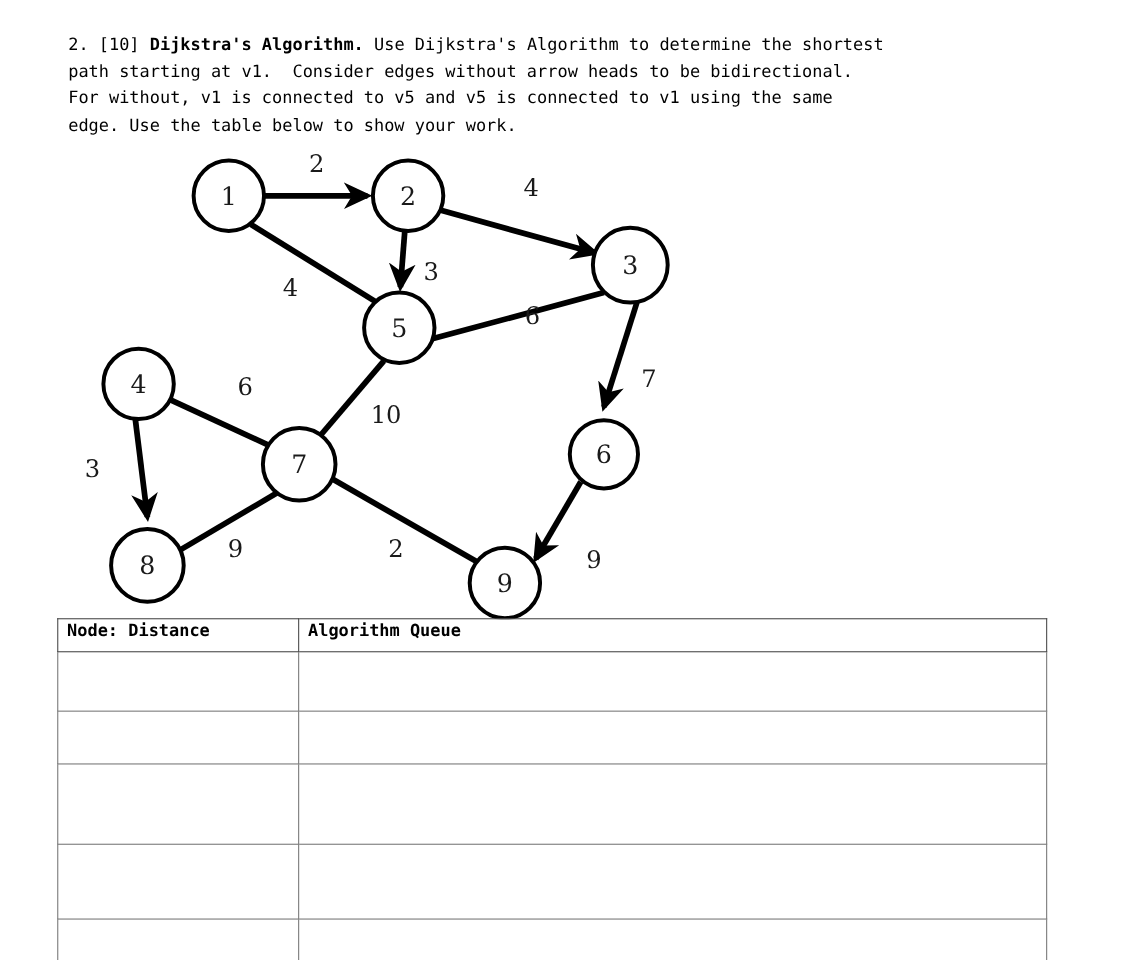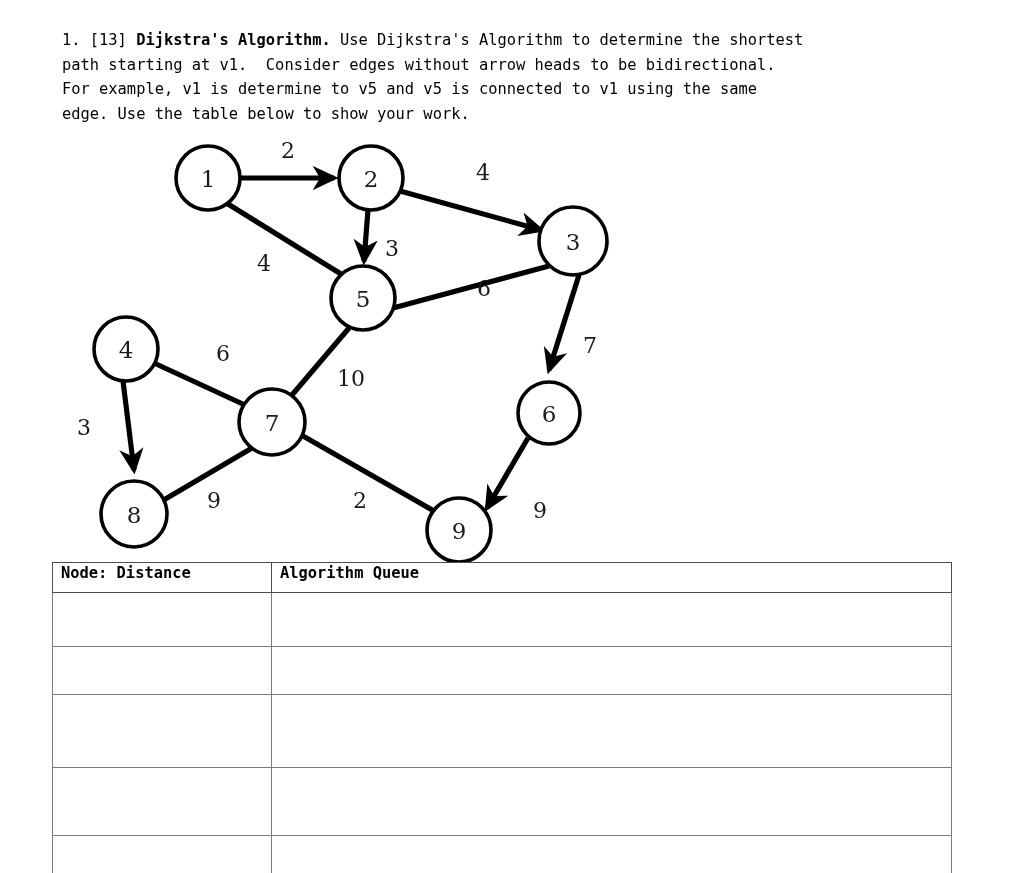--- a/index.html
+++ b/index.html
@@ -92,23 +92,23 @@
     color: #000000;
     height: 26px;
     padding: 1px 0 2px 8px;
     border-color: #4d4d4d;
   }
   #work-table td { padding-left: 8px; }
 </style>
 </head>
 <body>
 
-<div id="problem-text"><span>1. [13] </span><span class="bold">Dijkstra's Algorithm.</span><span> Use Dijkstra's Algorithm to determine the shortest</span>
+<div id="problem-text"><span>2. [10] </span><span class="bold">Dijkstra's Algorithm.</span><span> Use Dijkstra's Algorithm to determine the shortest</span>
 <span>path starting at v1.  Consider edges without arrow heads to be bidirectional.</span>
-<span>For example, v1 is determine to v5 and v5 is connected to v1 using the same</span>
+<span>For without, v1 is connected to v5 and v5 is connected to v1 using the same</span>
 <span>edge. Use the table below to show your work.</span></div>
 
 <div id="graph-figure">
   <svg id="graph-svg" width="1024" height="445" viewBox="0 0 1024 445">
     <defs>
       <marker id="arrowhead" viewBox="0 0 12 12" refX="9.5" refY="6" markerWidth="5.2" markerHeight="5.2" orient="auto-start-reverse">
         <path d="M 0 0.6 L 11.5 6 L 0 11.4 L 3.3 6 Z" fill="#000000"></path>
       </marker>
     </defs>
 

